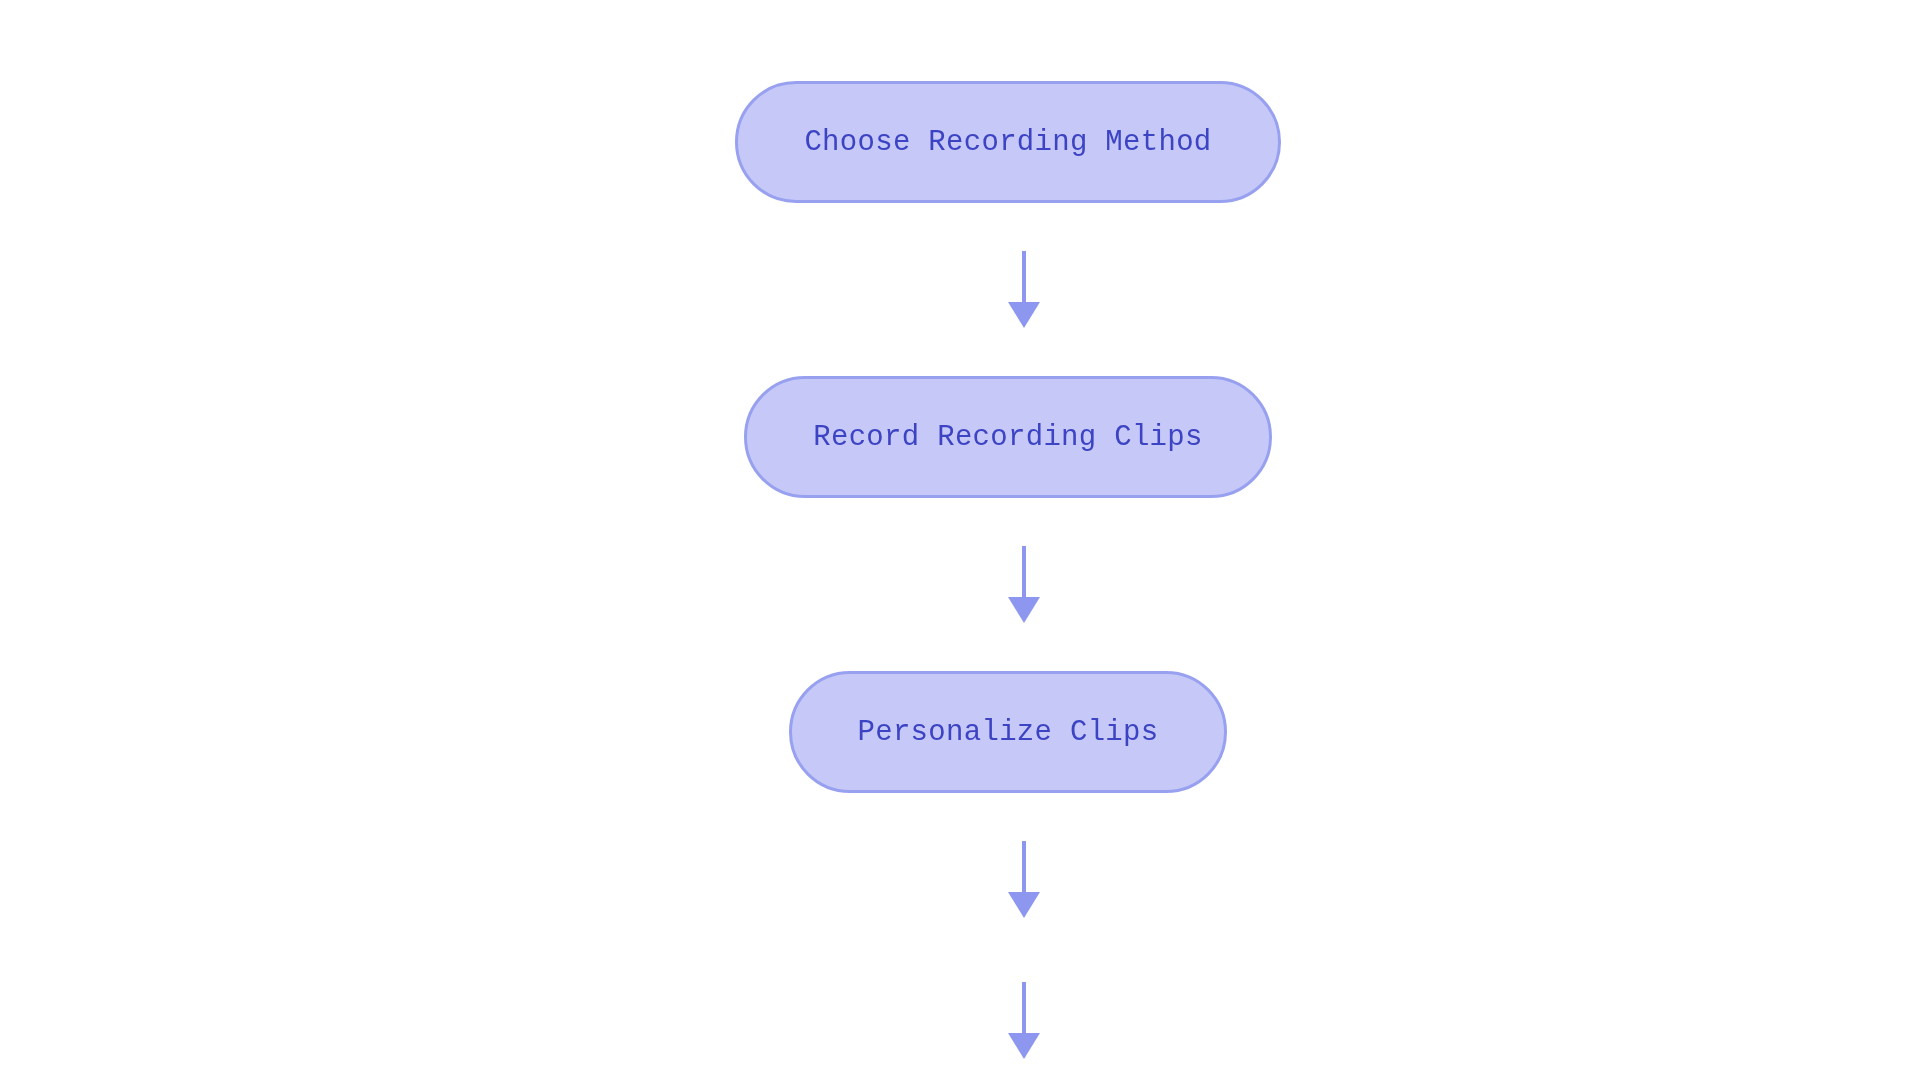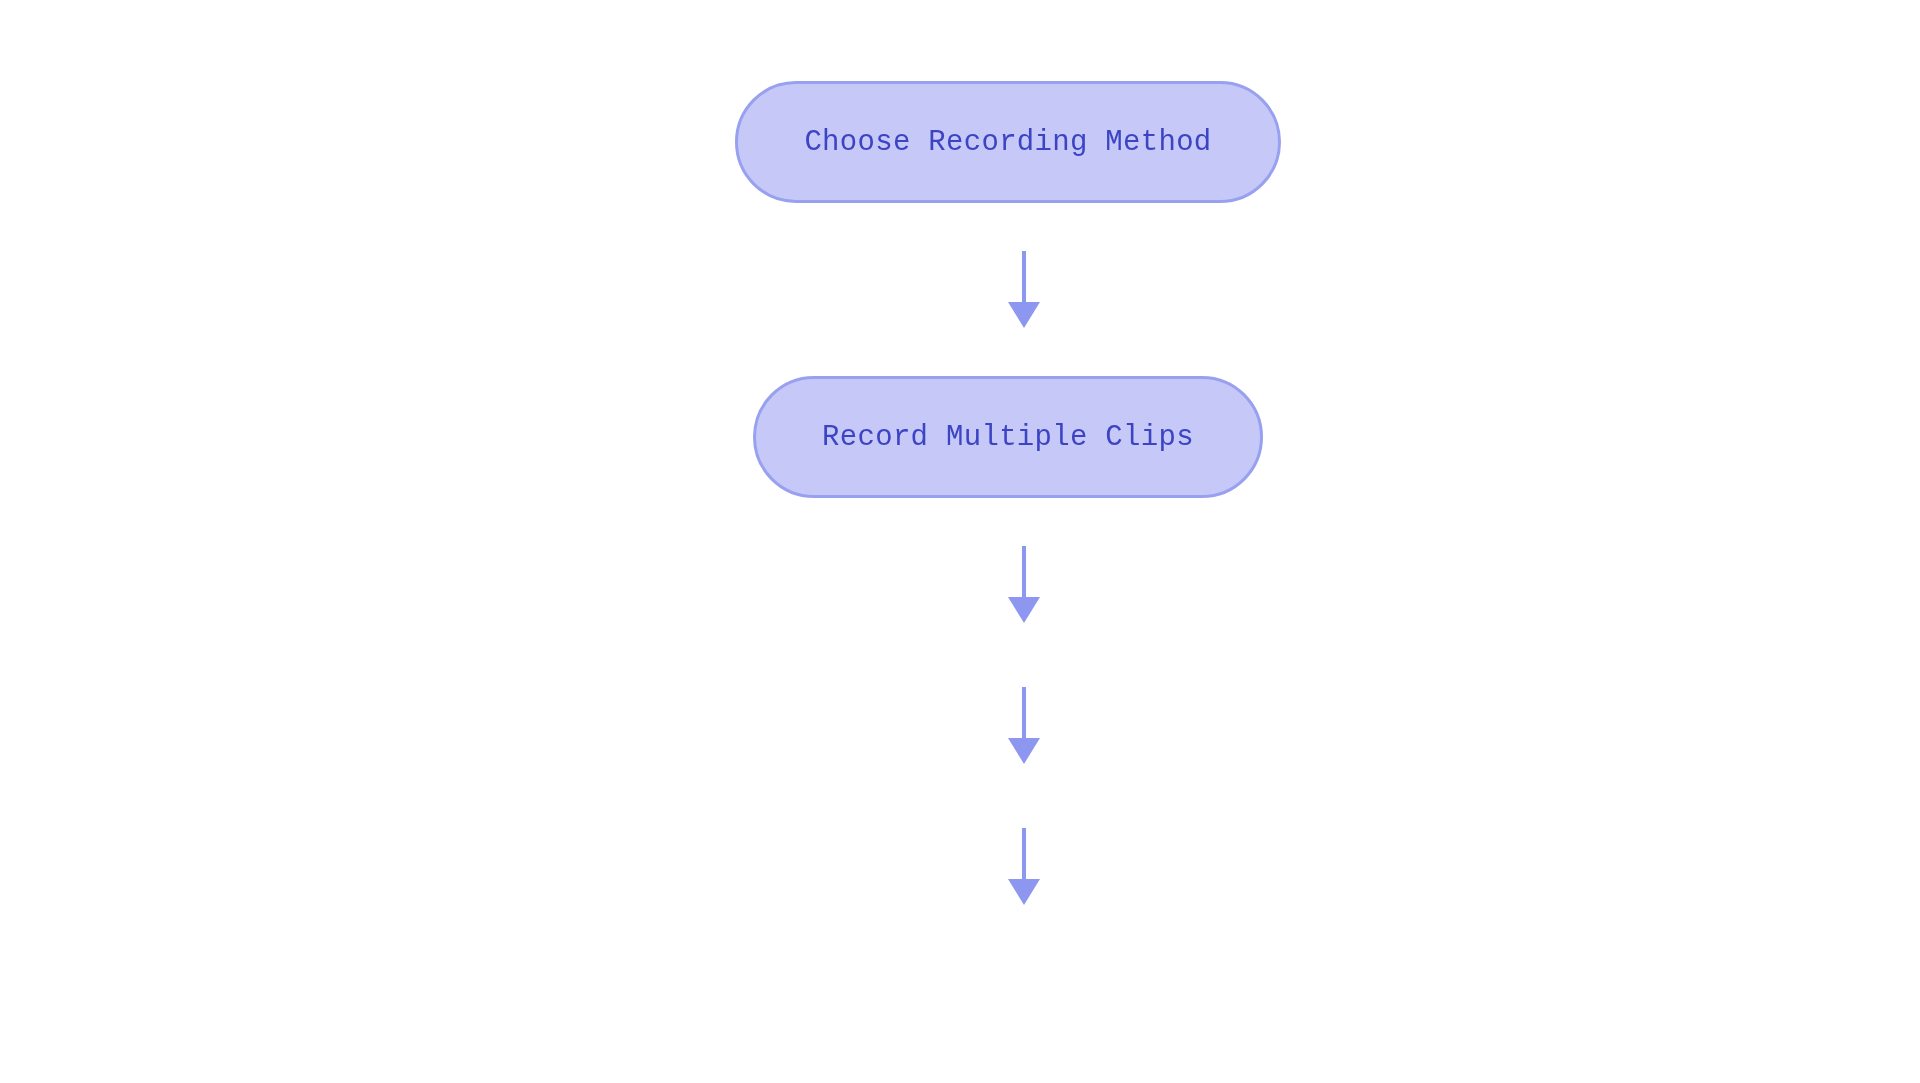--- a/index.html
+++ b/index.html
@@ -79,28 +79,31 @@
   <div class="node">
     <span class="label">Choose Recording Method</span>
   </div>
 
   <div class="connector">
     <div class="shaft"></div>
     <div class="head"></div>
   </div>
 
   <div class="node">
-    <span class="label">Record Multiple Clips</span>
+    <span class="label">Record Recording Clips</span>
   </div>
 
   <div class="connector">
     <div class="shaft"></div>
     <div class="head"></div>
   </div>
 
+  <div class="node">
+    <span class="label">Personalize Clips</span>
+  </div>
 
   <div class="connector">
     <div class="shaft"></div>
     <div class="head"></div>
   </div>
 
 
   <div class="connector">
     <div class="shaft"></div>
     <div class="head"></div>

